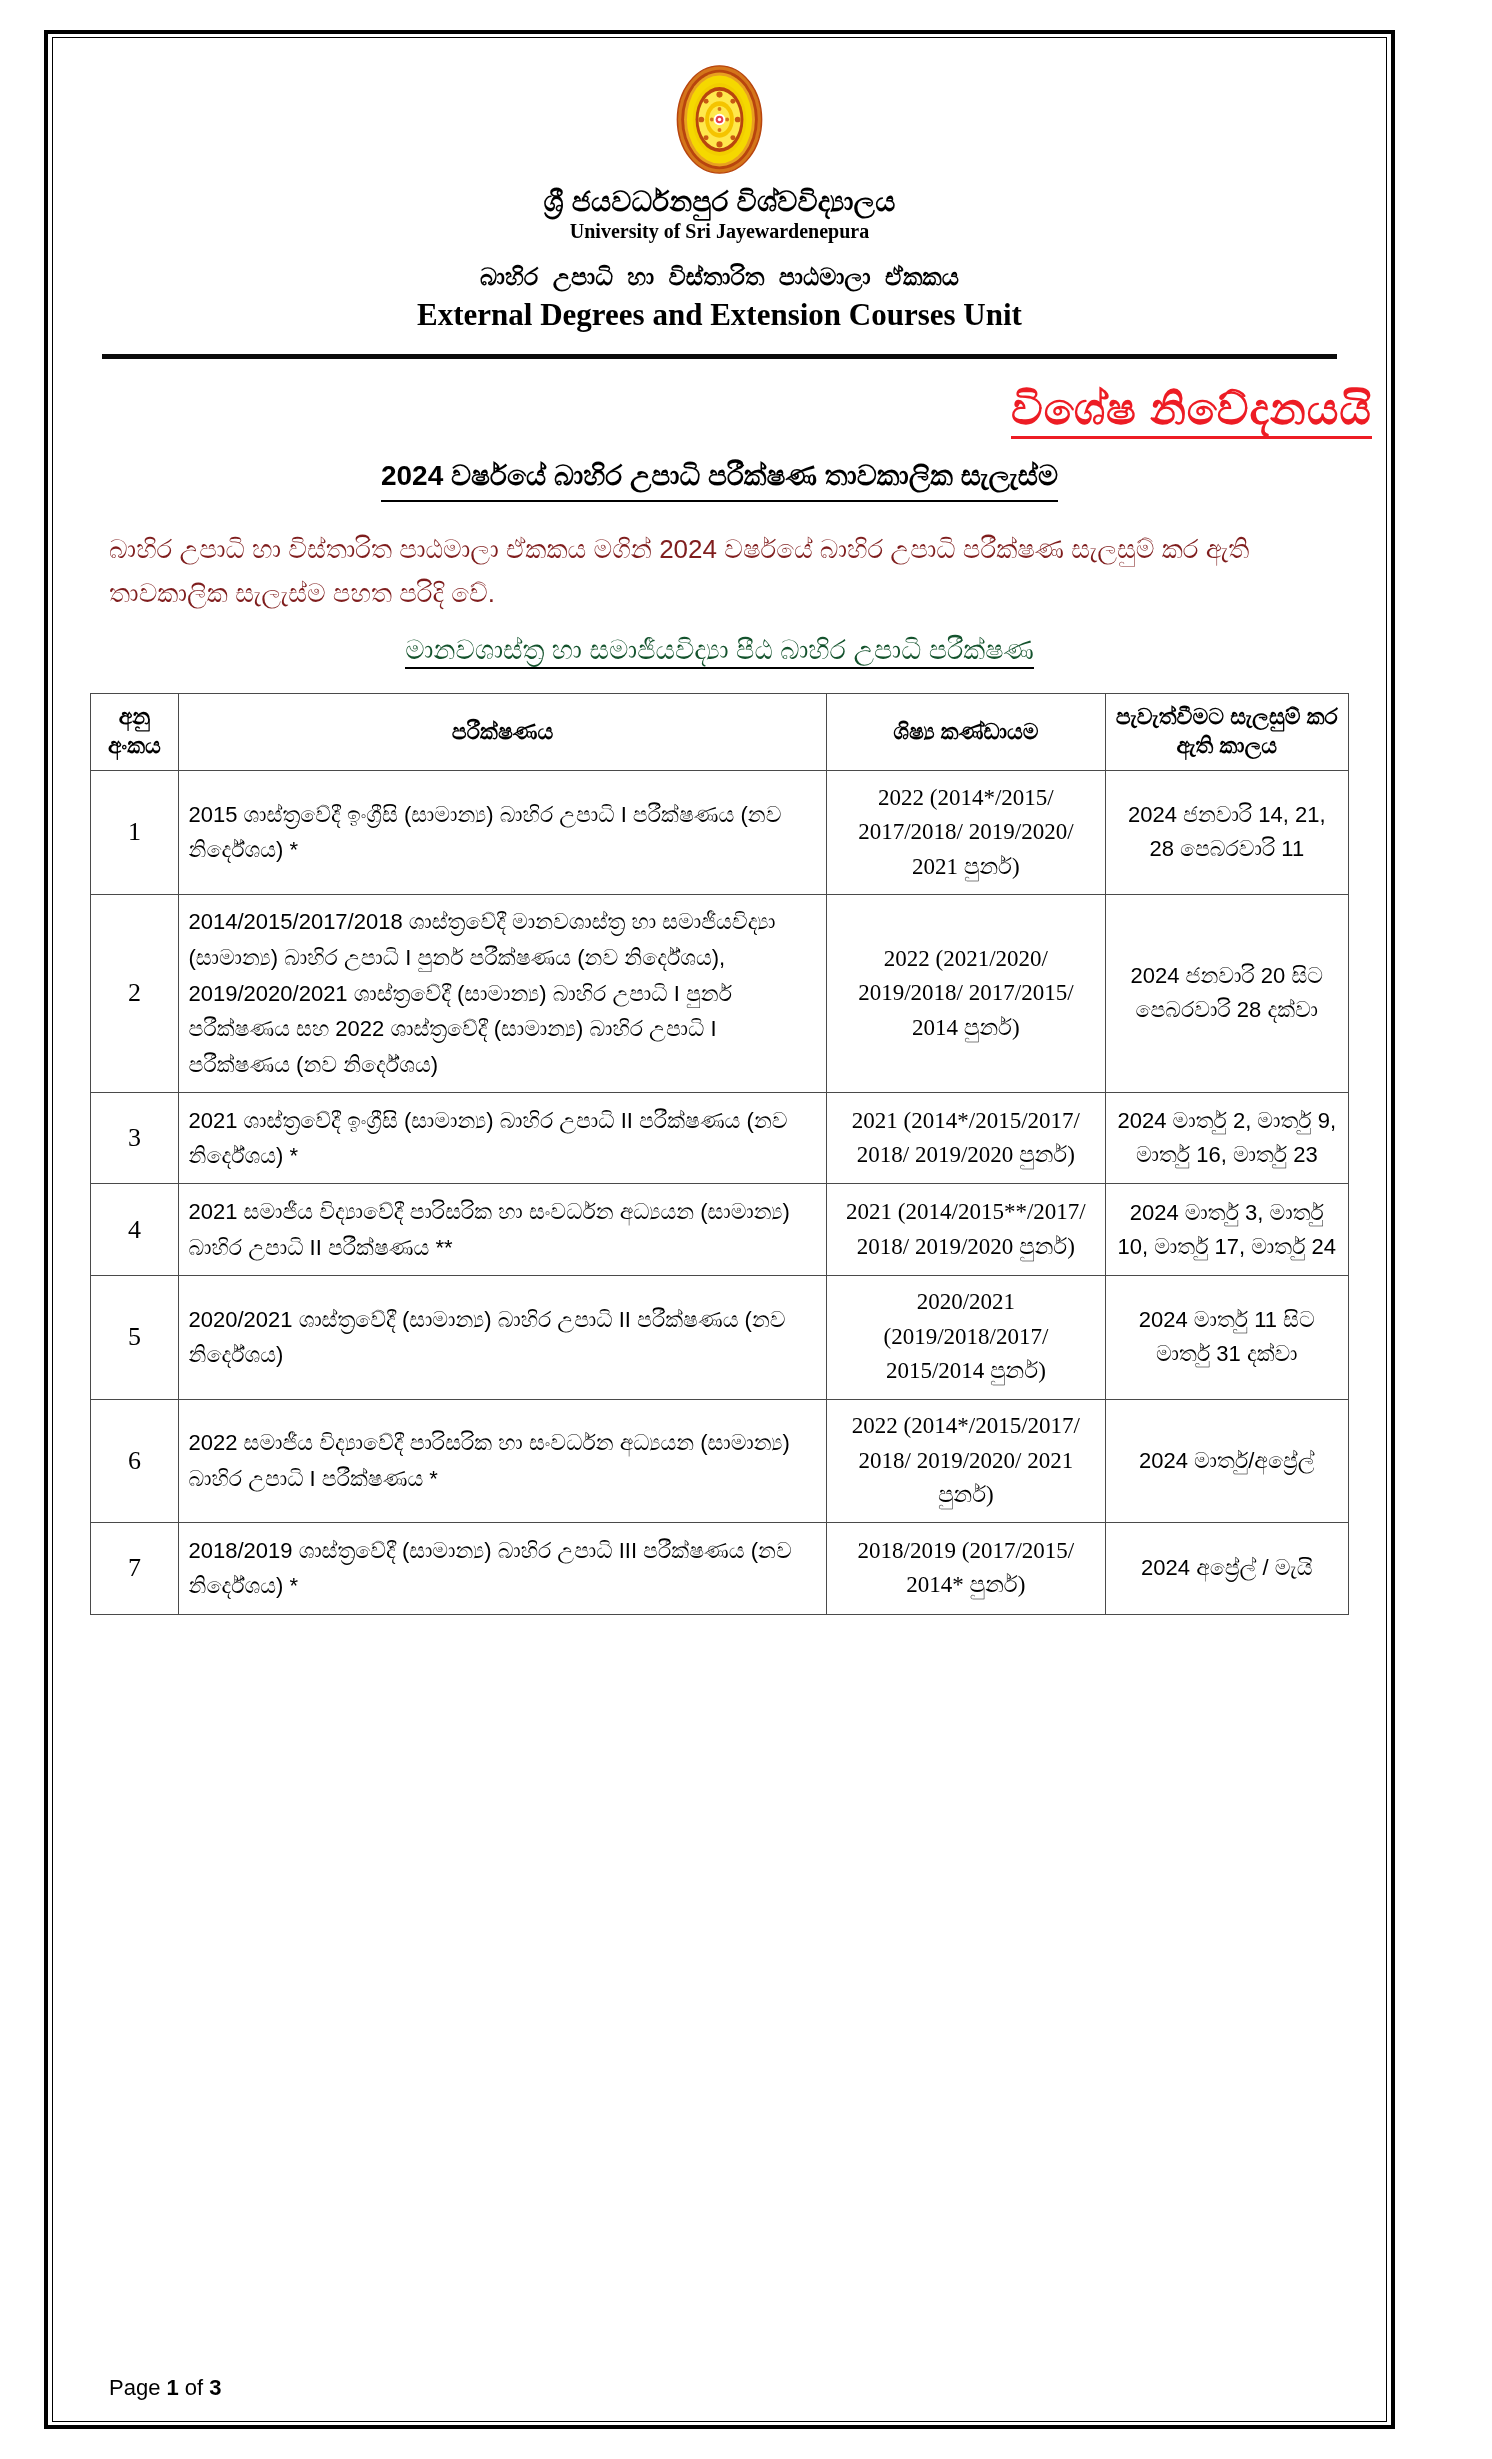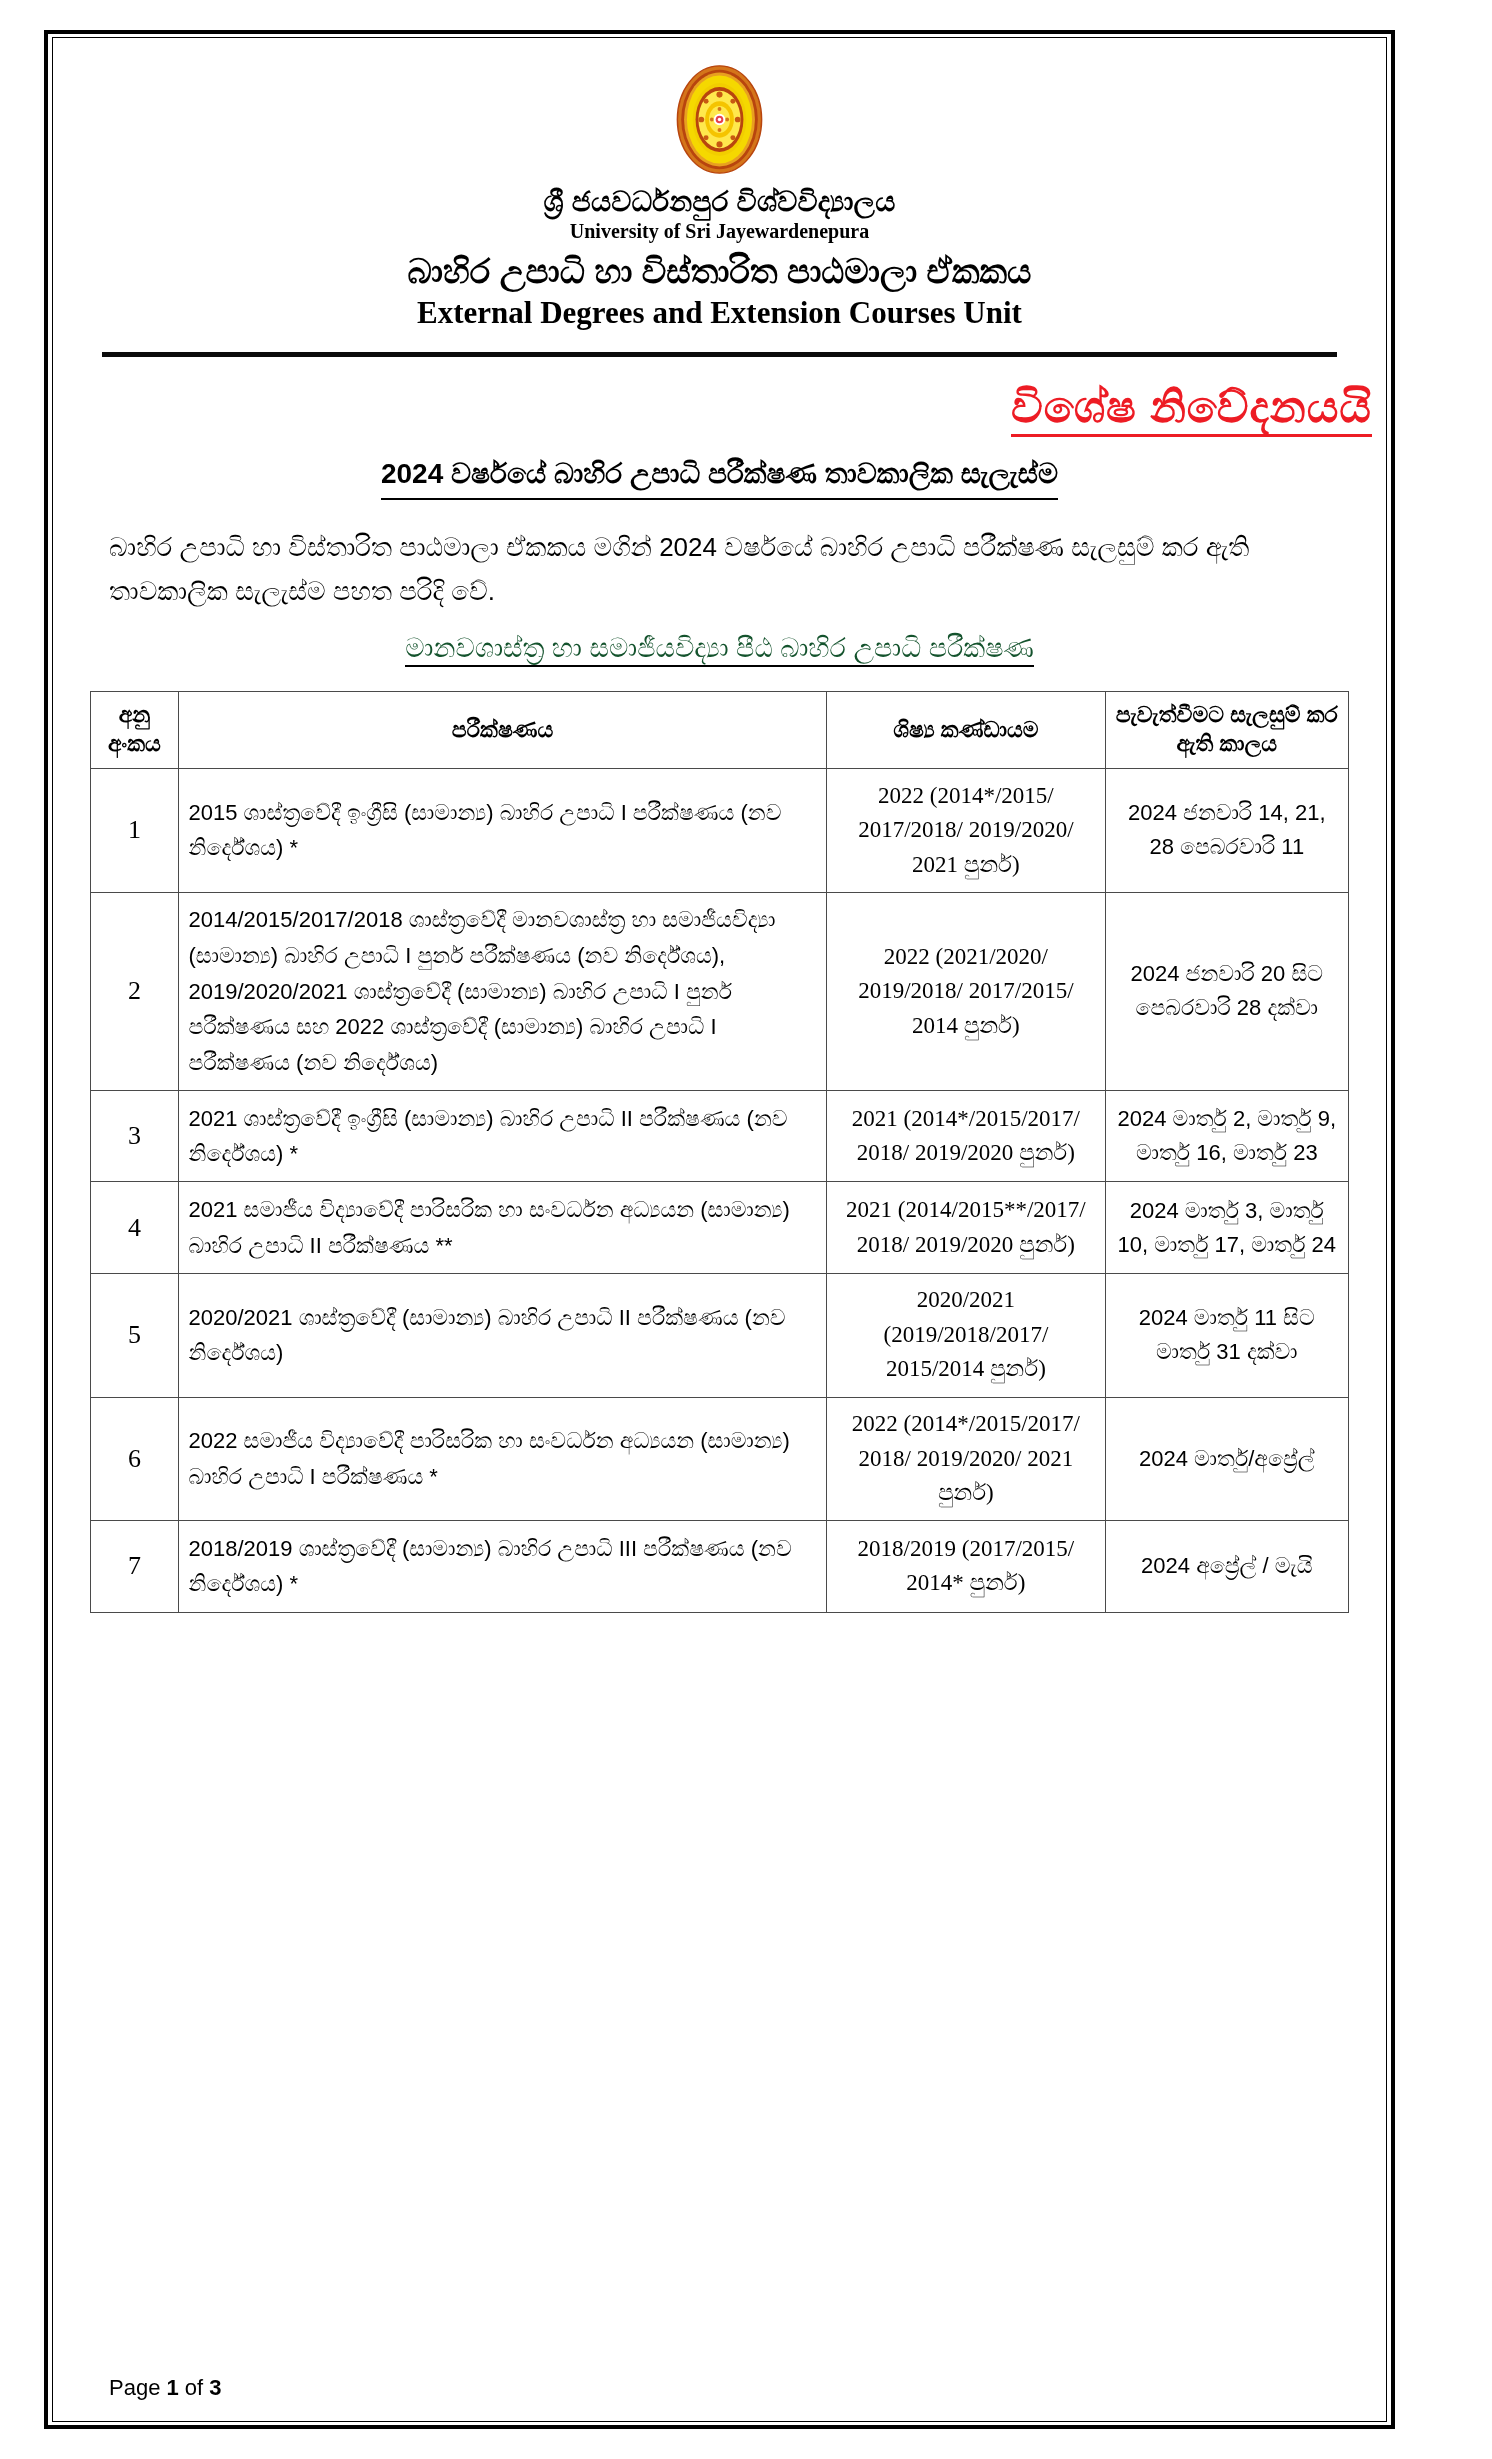--- a/index.html
+++ b/index.html
@@ -76,26 +76,26 @@
   }
   .head-en {
     font-family: "Liberation Serif", "DejaVu Serif", serif;
     font-weight: bold;
     font-size: 20px;
     line-height: 1.2;
     color: #000;
     margin-top: 1px;
   }
   .head-si2 {
-    font-family: Liberation Sans, sans-serif;
-    font-weight: bold;
-    font-size: 34px;
+    font-family: Liberation Mono, monospace;
+    font-weight: bold;
+    font-size: 24px;
     line-height: 1.2;
     color: #000;
-    margin-top: 8px;
+    margin-top: 22px;
   }
   .head-en2 {
     font-family: "Liberation Serif", "DejaVu Serif", serif;
     font-weight: bold;
     font-size: 31px;
     line-height: 1.2;
     color: #000;
     margin-top: 1.9px;
   }
 
@@ -134,21 +134,21 @@
     border-bottom: 2.9px solid #000;
     padding-bottom: 9px;
   }
 
   
   .body-para {
     margin: 35px 42px 0 42px;
     font-family: "Liberation Sans", "DejaVu Sans", sans-serif;
     font-size: 26px;
     line-height: 1.68;
-    color: #000000;
+    color: #7f1d1d;
     text-align: left;
   }
 
   
   .faculty-head {
     text-align: center;
     margin-top: 19px;
     font-family: "Liberation Sans", "DejaVu Sans", sans-serif;
     font-weight: normal;
     font-size: 27px;

